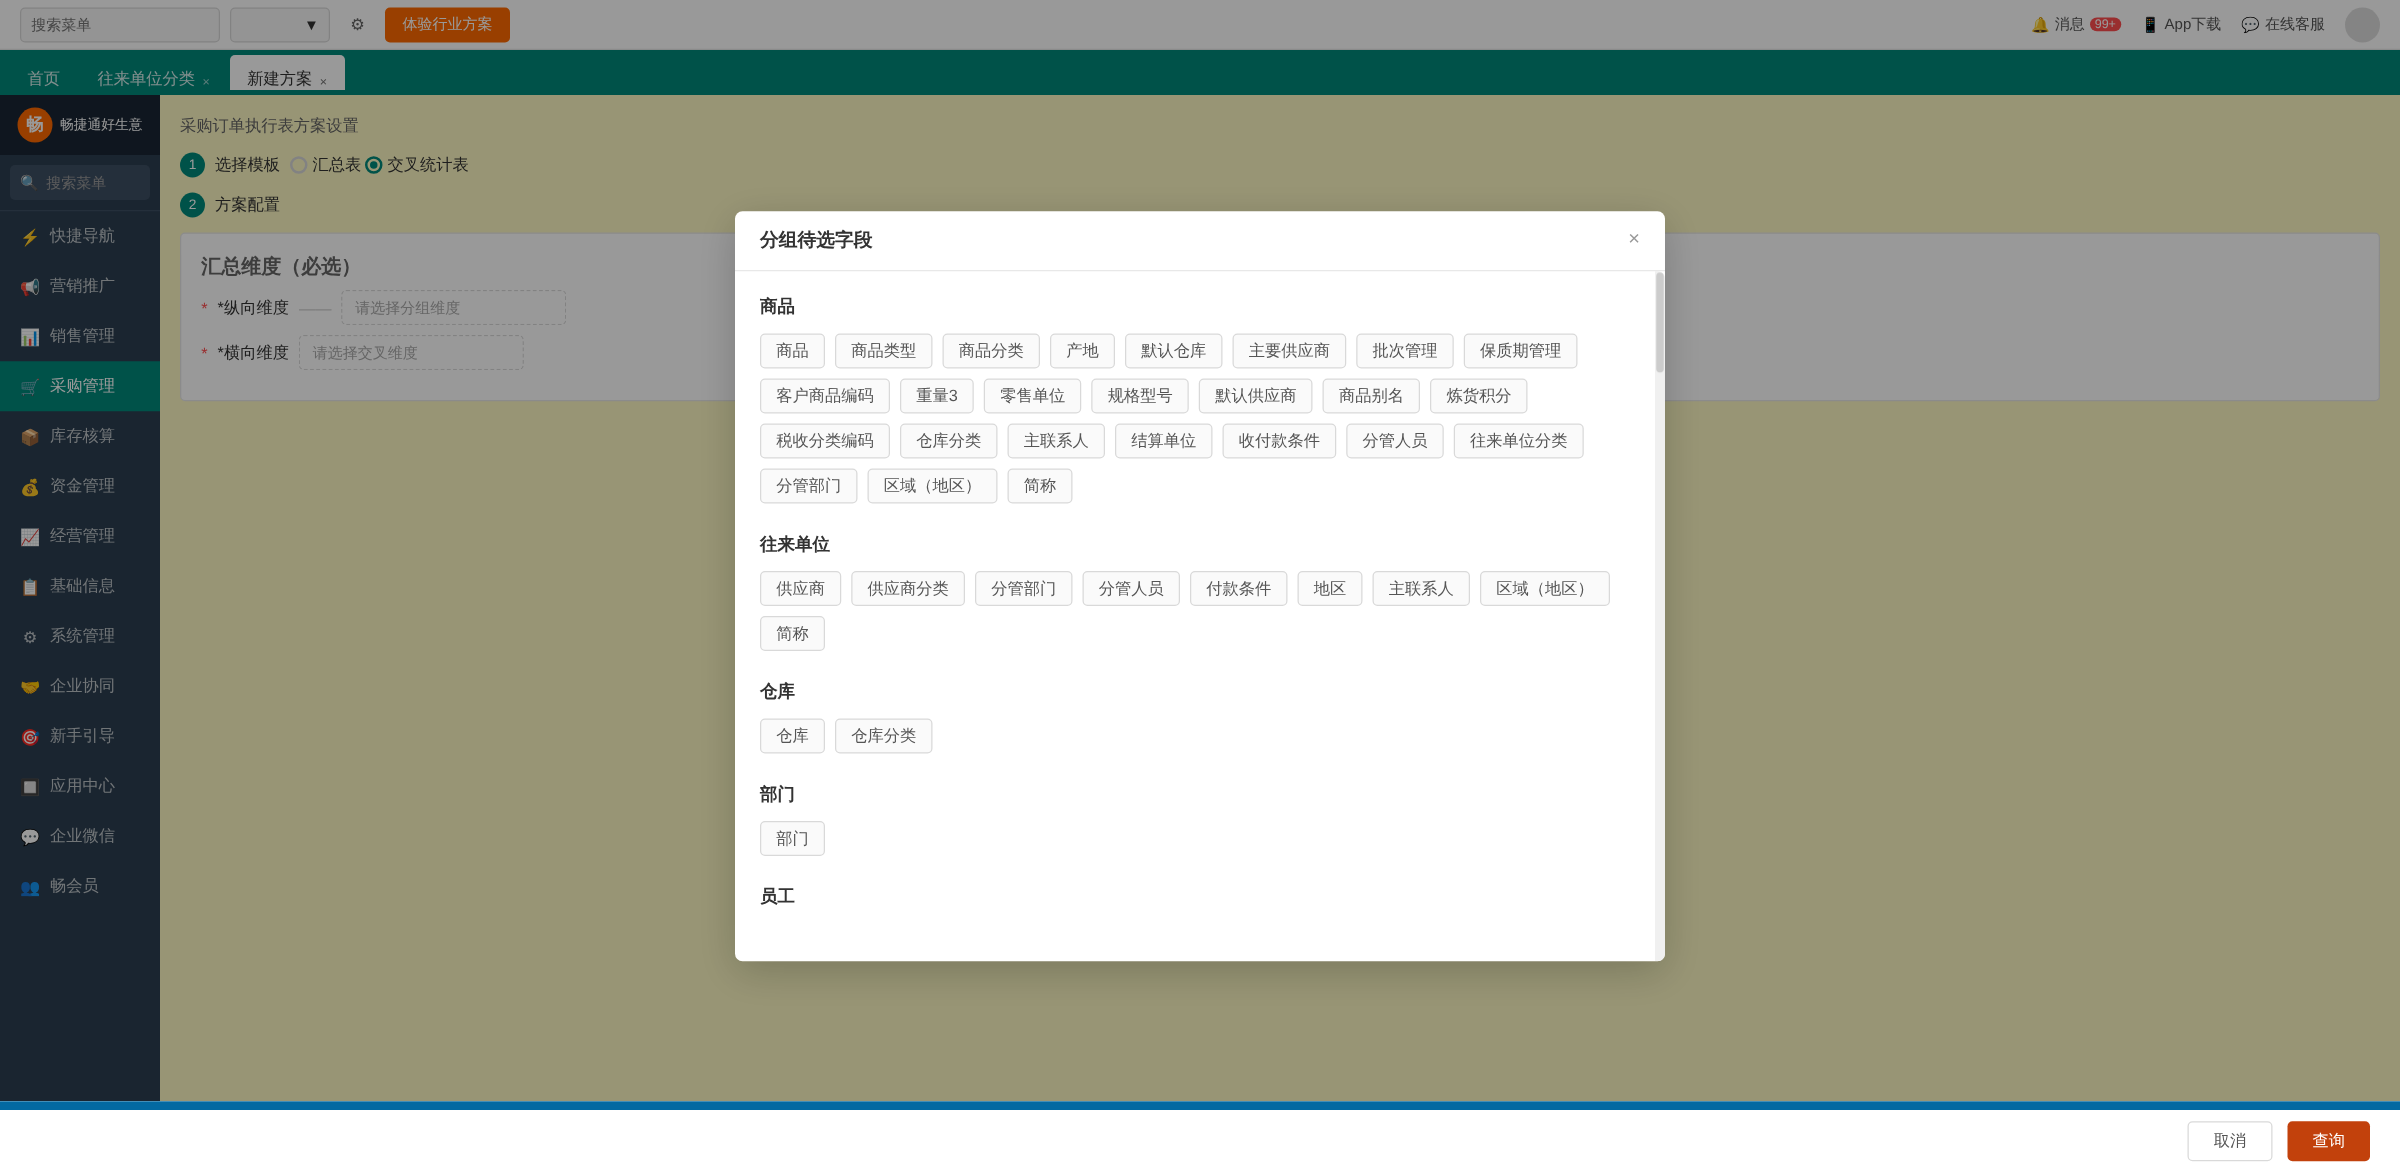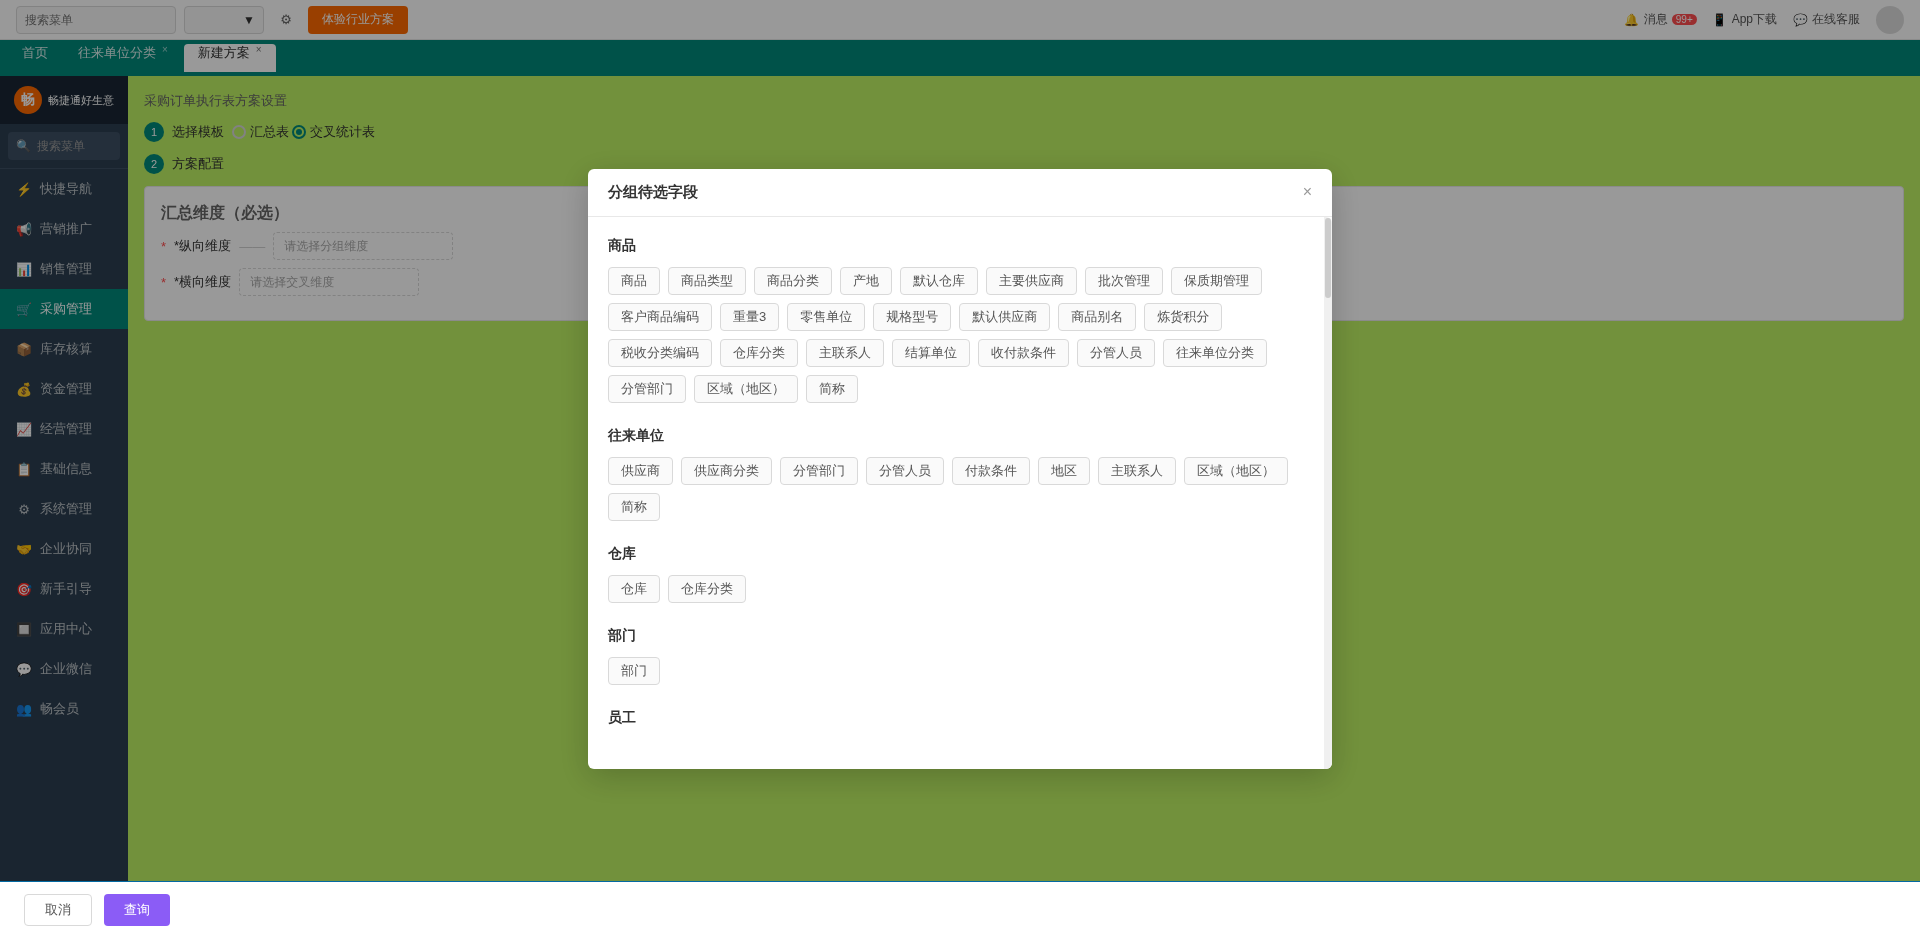--- a/index.html
+++ b/index.html
@@ -38,21 +38,21 @@
     }
     .avatar { width: 28px; height: 28px; border-radius: 50%; background: #ddd; }
 
     
     .nav-tabs {
       height: 36px; background: #00897b; display: flex; align-items: center;
       padding: 0 8px; gap: 2px;
     }
     .nav-tab {
       height: 28px; padding: 0 14px; border-radius: 4px 4px 0 0;
-      display: flex; align-items: flex-start; gap: 6px; cursor: pointer;
+      display: flex; align-items: flex-end; gap: 6px; cursor: pointer;
       font-size: 13px; color: rgba(255,255,255,0.85);
     }
     .nav-tab.active { background: #fff; color: #333; }
     .nav-tab-close { font-size: 10px; opacity: 0.7; cursor: pointer; }
 
     
     .layout { display: flex; height: calc(937px - 76px); }
 
     
     .sidebar {
@@ -79,21 +79,21 @@
     .sidebar-item.active { background: #00897b; color: #fff; }
     .sidebar-icon { width: 16px; text-align: center; }
     .sidebar-bottom {
       margin-top: auto; border-top: 1px solid #3d4f63;
       display: flex; align-items: center; justify-content: space-around;
       padding: 8px;
     }
     .sidebar-bottom-btn { color: #999; cursor: pointer; font-size: 14px; }
 
     
-    .main { flex: 1; background: #bef264; overflow: auto; position: relative; }
+    .main { flex: 1; background: #fef9c3; overflow: auto; position: relative; }
     .main-content { padding: 16px; }
     .breadcrumb { font-size: 13px; color: #666; margin-bottom: 12px; }
     .section-title {
       display: flex; align-items: center; gap: 8px; margin-bottom: 12px;
     }
     .step-badge {
       width: 20px; height: 20px; border-radius: 50%; background: #00897b; color: #fff;
       display: flex; align-items: center; justify-content: center; font-size: 11px;
     }
     .radio-group { display: flex; align-items: center; gap: 3px; }
@@ -149,31 +149,31 @@
     .field-section-title { font-size: 14px; font-weight: 600; color: #333; margin-bottom: 12px; }
     .field-tags { display: flex; flex-wrap: wrap; gap: 8px; }
     .field-tag {
       border: 1px solid #d9d9d9; border-radius: 4px; padding: 4px 12px;
       font-size: 13px; color: #555; cursor: pointer; background: #fafafa;
       white-space: nowrap;
     }
 
     .modal-footer-bar {
       position: fixed; bottom: 0; left: 0; right: 0; height: 56px;
-      background: #fff; border-top: 1px solid #0369a1;
-      display: flex; align-items: center; justify-content: flex-start;
+      background: #fff; border-top: 7px solid #0369a1;
+      display: flex; align-items: center; justify-content: flex-end;
       padding: 0 24px; gap: 12px; z-index: 101;
     }
     .btn-cancel {
       height: 32px; padding: 0 20px; border: 1px solid #d9d9d9; border-radius: 4px;
       background: #fff; color: #555; cursor: pointer; font-size: 13px;
     }
     .btn-confirm {
       height: 32px; padding: 0 20px; border: none; border-radius: 4px;
-      background: #8b5cf6; color: #fff; cursor: pointer; font-size: 13px;
+      background: #c2410c; color: #fff; cursor: pointer; font-size: 13px;
     }
 
     
     .modal-scroll-track {
       position: absolute; right: 0; top: 48px; bottom: 0; width: 8px;
       background: #f0f0f0; border-radius: 0 6px 6px 0;
     }
     .modal-scroll-thumb {
       width: 6px; margin: 1px; height: 80px; background: #ccc; border-radius: 3px;
     }

